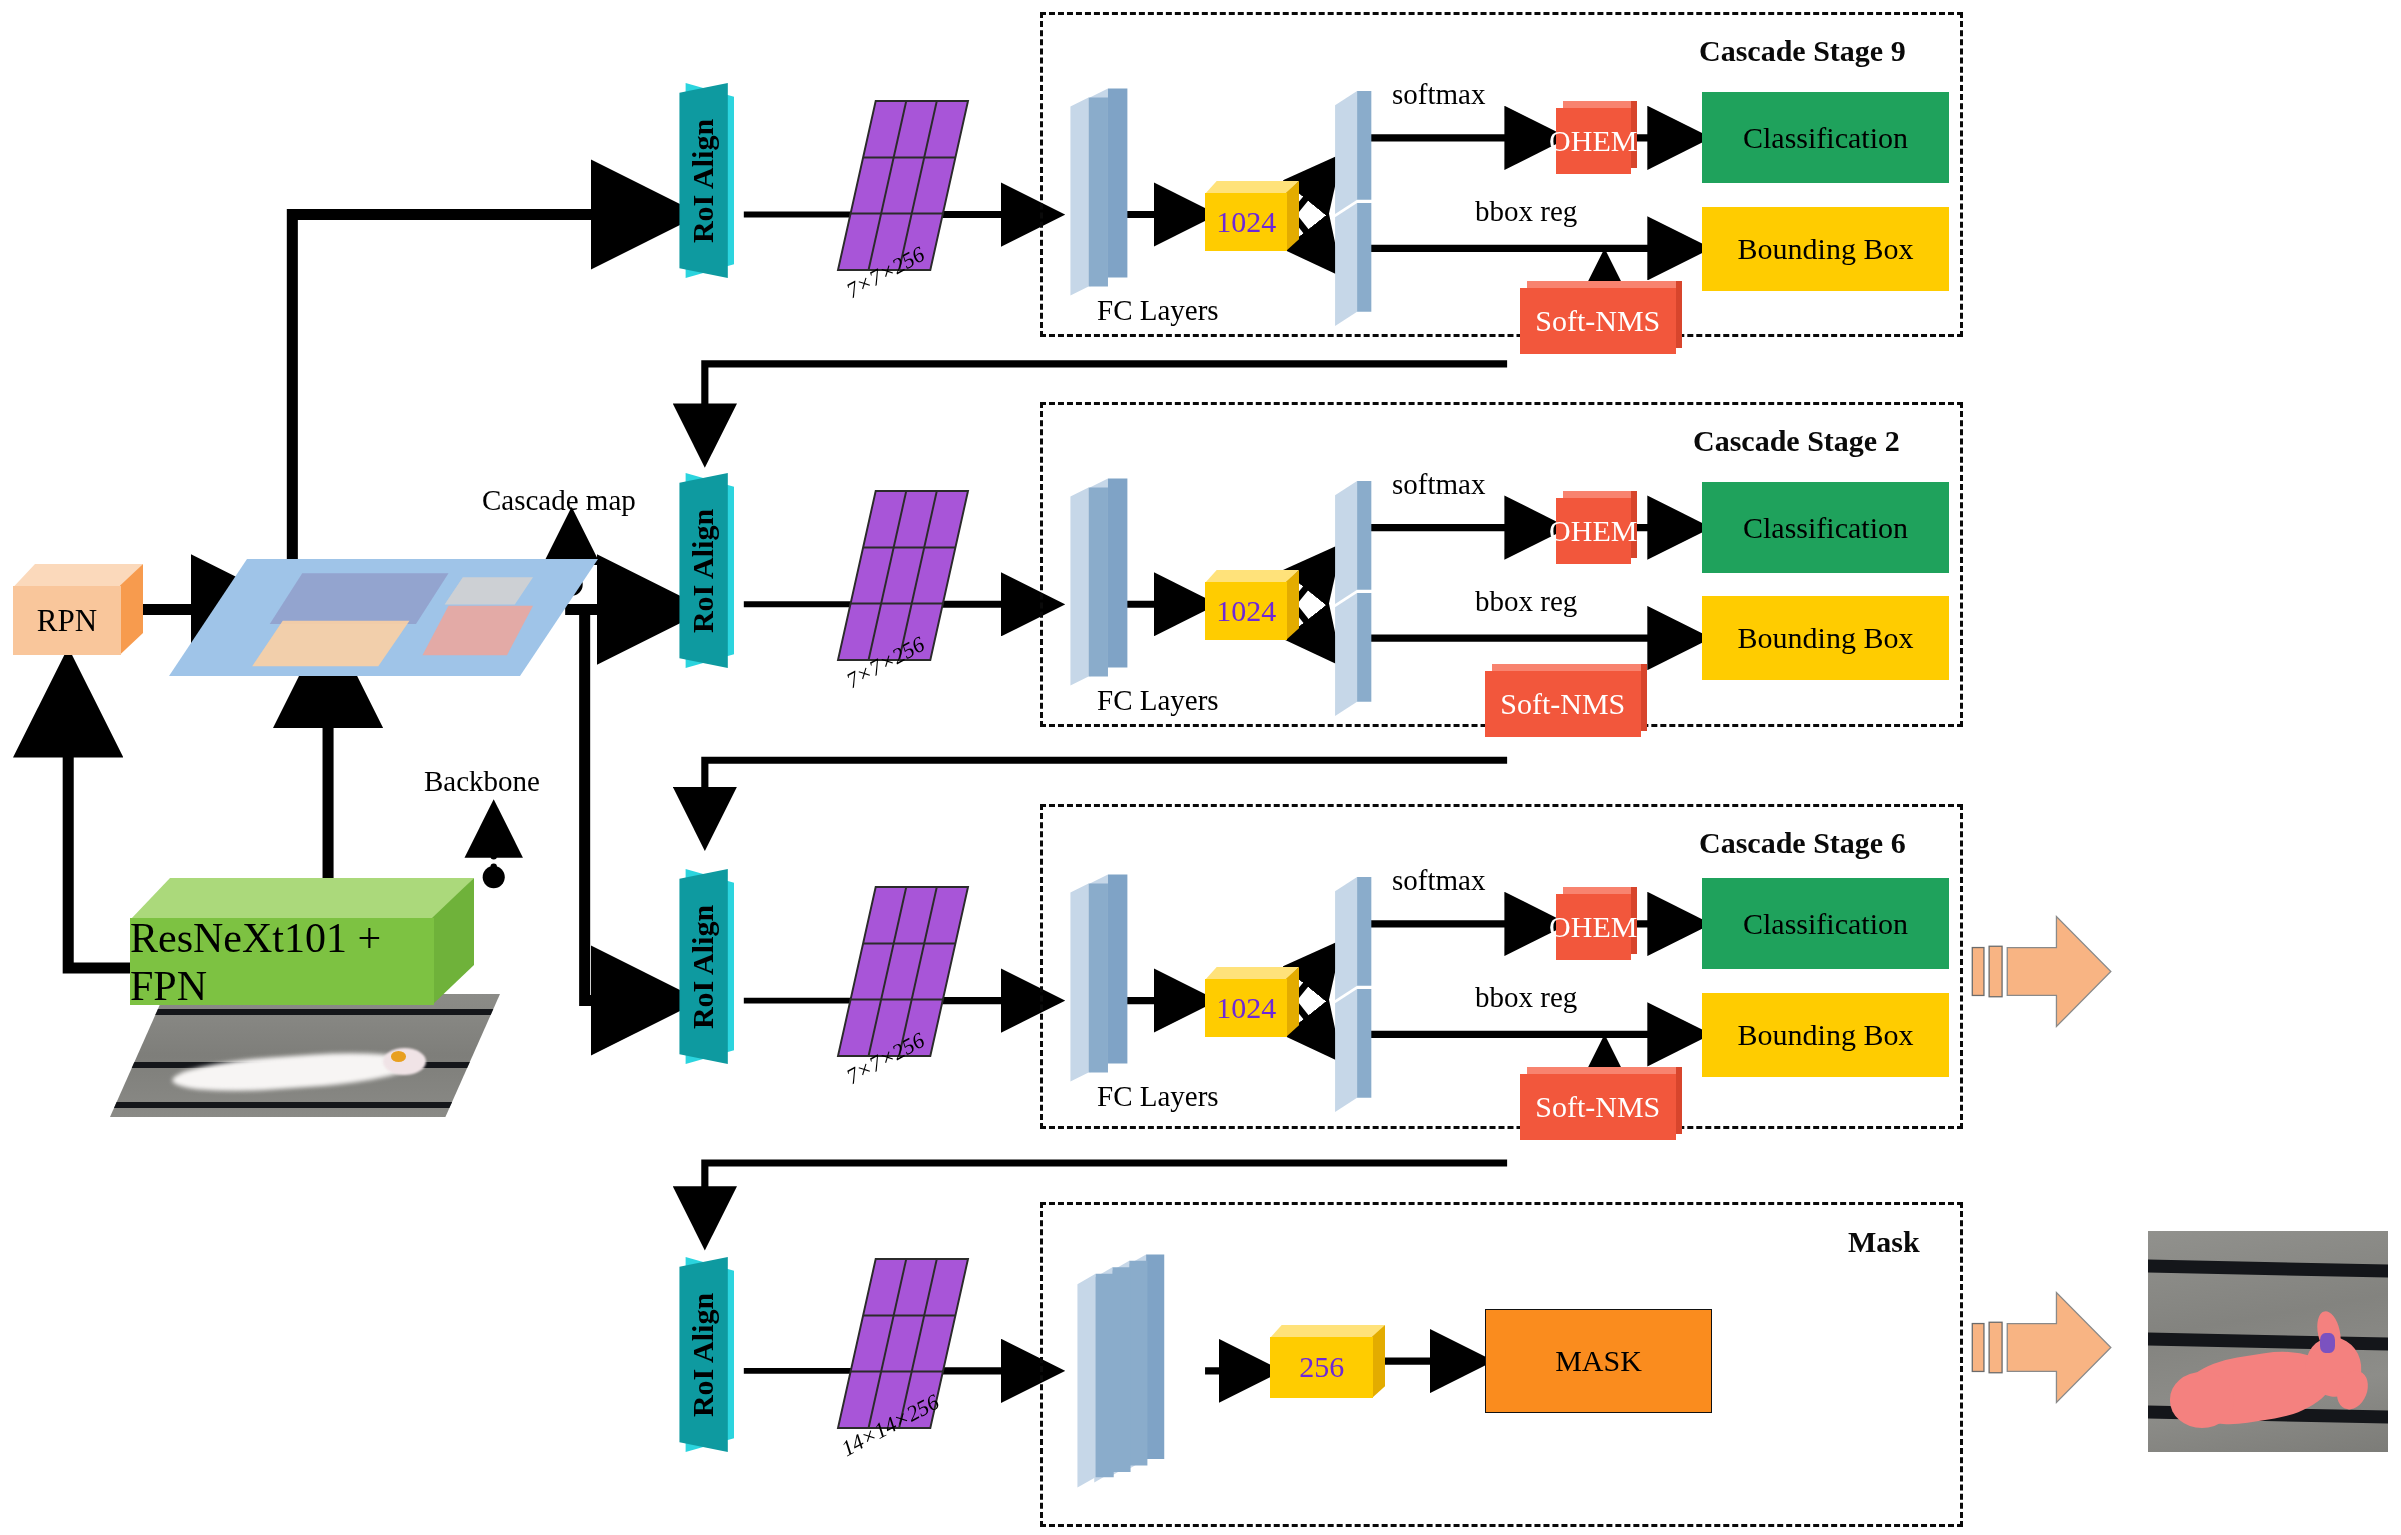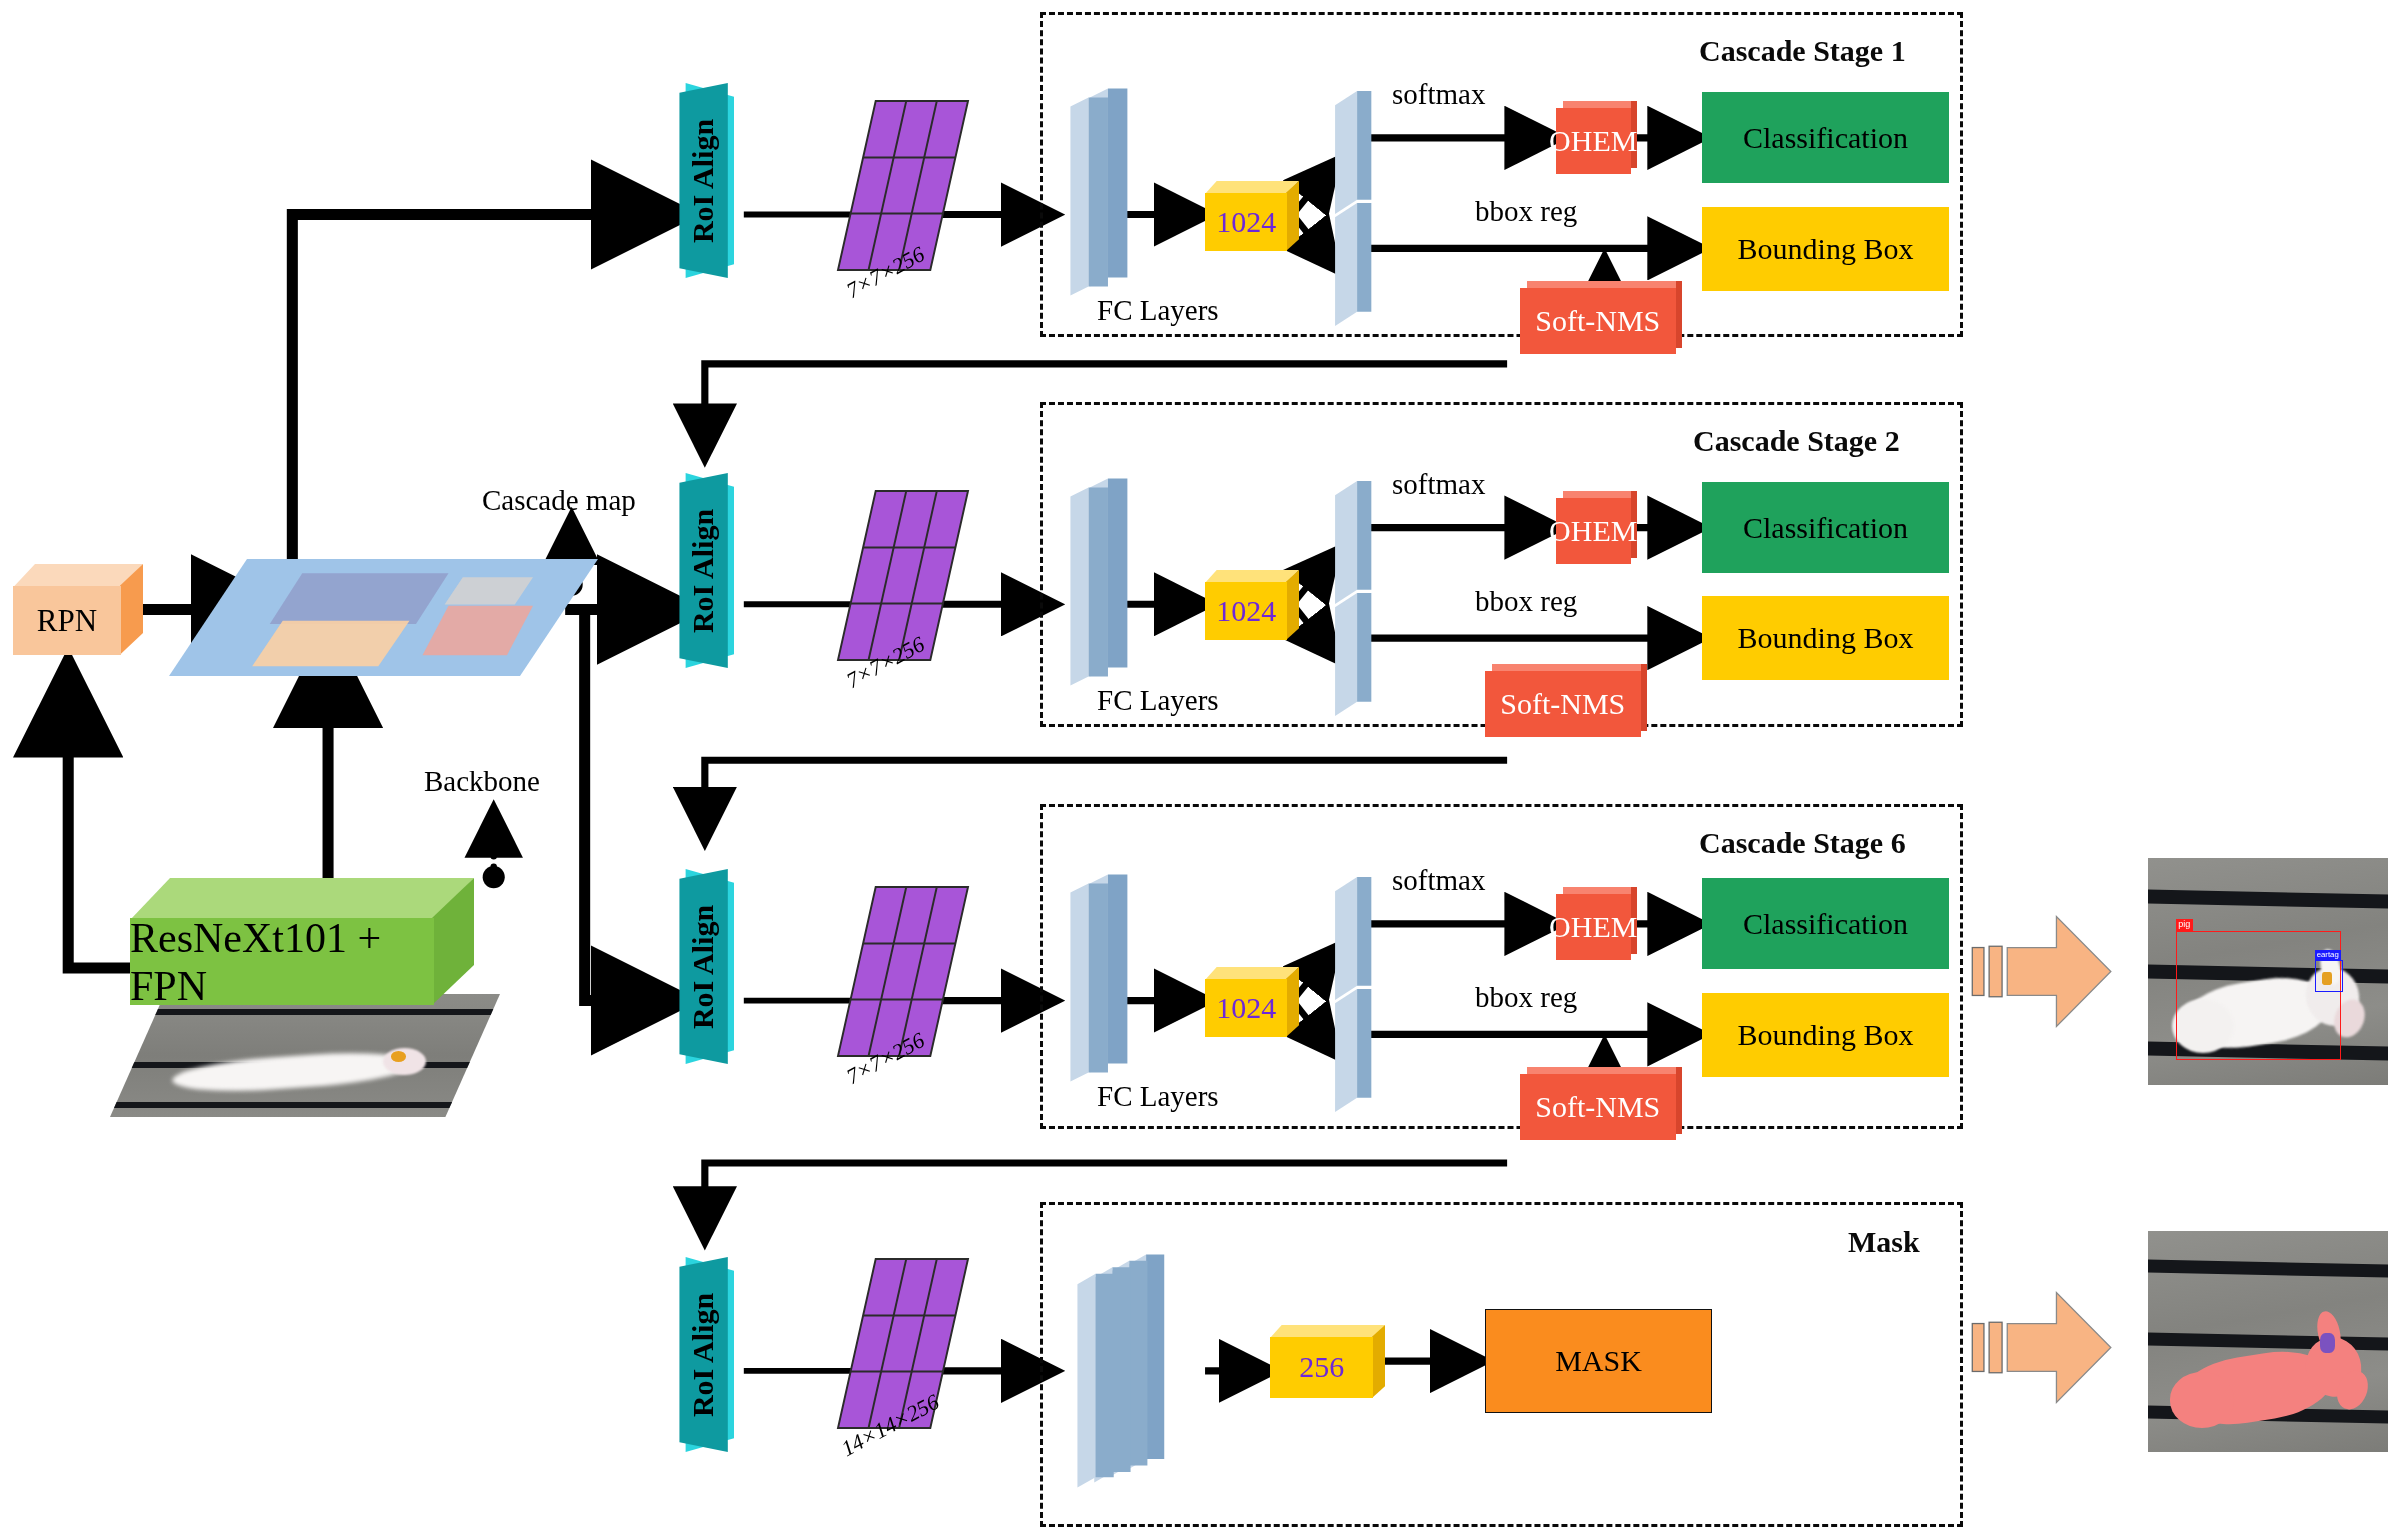--- a/index.html
+++ b/index.html
@@ -270,21 +270,21 @@
       <polygon points="58,0 200,0 142,260 0,260" fill="#A855D8" stroke="#2b2b2b" stroke-width="3"></polygon>
       <line x1="105" y1="0" x2="47" y2="260" stroke="#2b2b2b" stroke-width="3"></line>
       <line x1="152" y1="0" x2="94" y2="260" stroke="#2b2b2b" stroke-width="3"></line>
       <line x1="39" y1="87" x2="181" y2="87" stroke="#2b2b2b" stroke-width="3"></line>
       <line x1="20" y1="173" x2="162" y2="173" stroke="#2b2b2b" stroke-width="3"></line>
     </svg>
   </div>
   <div class="abs dim-lbl" style="left:837px;top:1439px;">14×14×256</div>
 
   <div class="stage-box abs" style="left:1040px;top:11.7px;width:923px;height:325px;"></div>
-  <div class="abs stage-title" style="left:1699px;top:34px;">Cascade Stage 1</div>
+  <div class="abs stage-title" style="left:1699px;top:34px;">Cascade Stage 9</div>
 
   <div class="sheet" style="left:1051px;top:88px;width:123px;height:208px;">
     <svg width="123" height="208" viewBox="0 0 190 320">
       <polygon points="60,14 88,0 88,292 60,306" fill="#C6D7E8"></polygon>
       <polygon points="88,0 118,0 118,292 88,292" fill="#7FA3C6"></polygon>
       <polygon points="30,28 58,14 58,306 30,320" fill="#C6D7E8"></polygon>
       <polygon points="58,14 88,14 88,306 58,306" fill="#8AACCB"></polygon>
     </svg>
   </div>
   <div class="abs lbl" style="left:1097px;top:294px;">FC Layers</div>
@@ -459,48 +459,20 @@
   </div>
 
   <div class="blockarrow" style="left:1972px;top:1286px;width:143px;height:123px;">
     <svg width="143" height="123" viewBox="0 0 220 190">
       <rect x="0" y="58" width="18" height="74" fill="#F8B483" stroke="#6b6b6b" stroke-width="2"></rect>
       <rect x="26" y="56" width="20" height="78" fill="#F8B483" stroke="#6b6b6b" stroke-width="2"></rect>
       <path d="M54,58 L130,58 L130,10 L214,95 L130,180 L130,132 L54,132 Z" fill="#F8B483" stroke="#8a8a8a" stroke-width="2"></path>
     </svg>
   </div>
 
-  <div class="photo" style="left:2148px;top:858px;width:240px;height:227px;
-              background:linear-gradient(170deg,#91918d 0%,#83837f 40%,#8d8d89 70%,#7c7c78 100%);">
-    <div class="bar" style="top:15%;height:6%;transform:rotate(1.2deg)"></div>
-    <div class="bar" style="top:48%;height:6%;transform:rotate(1.2deg)"></div>
-    <div class="bar" style="top:82%;height:6%;transform:rotate(1.2deg)"></div>
-
-    <div style="position:absolute;left:14%;top:54%;width:62%;height:28%;background:#f6f4f3;
-                border-radius:48%/58%;transform:rotate(-9deg);filter:blur(1.3px)"></div>
-    <div style="position:absolute;left:10%;top:62%;width:26%;height:24%;background:#f3f1f0;
-                border-radius:50%;filter:blur(1.3px)"></div>
-    <div style="position:absolute;left:66%;top:48%;width:22%;height:26%;background:#f0ecec;
-                border-radius:50%;transform:rotate(-16deg);filter:blur(1.3px)"></div>
-    <div style="position:absolute;left:78%;top:62%;width:12%;height:17%;background:#ead9db;
-                border-radius:50%;transform:rotate(22deg);filter:blur(1.3px)"></div>
-    <div style="position:absolute;left:72%;top:40%;width:8%;height:16%;background:#f7f5f4;
-                border-radius:50%;transform:rotate(-12deg);filter:blur(1px)"></div>
-
-    <div style="position:absolute;left:72.5%;top:50%;width:4%;height:6%;background:#E5A022;
-                border-radius:20%;filter:blur(0.5px)"></div>
-
-    <div style="position:absolute;left:11.5%;top:32%;width:68%;height:56%;border:1.9px solid #FF1A1A;"></div>
-    <div style="position:absolute;left:11.5%;top:27%;background:#FF1A1A;color:#fff;font-size:9px;
-                padding:0 2.6px;font-family:'Liberation Sans',sans-serif;line-height:1.25;">pig</div>
-
-    <div style="position:absolute;left:69.5%;top:45%;width:11%;height:13%;border:1.9px solid #1A1AFF;"></div>
-    <div style="position:absolute;left:69.5%;top:40.5%;background:#1A1AFF;color:#fff;font-size:7.8px;
-                padding:0 1.9px;font-family:'Liberation Sans',sans-serif;line-height:1.25;">eartag</div>
-  </div>
 
   <div class="photo" style="left:2148px;top:1231px;width:240px;height:221px;
               background:linear-gradient(170deg,#91918d 0%,#83837f 40%,#8d8d89 70%,#7c7c78 100%);">
     <div class="bar" style="top:14%;height:6%;transform:rotate(1.2deg)"></div>
     <div class="bar" style="top:47%;height:6%;transform:rotate(1.2deg)"></div>
     <div class="bar" style="top:80%;height:6%;transform:rotate(1.2deg)"></div>
     <div style="position:absolute;left:13%;top:56%;width:64%;height:30%;background:#F4817F;
                 border-radius:48%/58%;transform:rotate(-9deg);"></div>
     <div style="position:absolute;left:9%;top:64%;width:27%;height:25%;background:#F4817F;
                 border-radius:50%;"></div>

